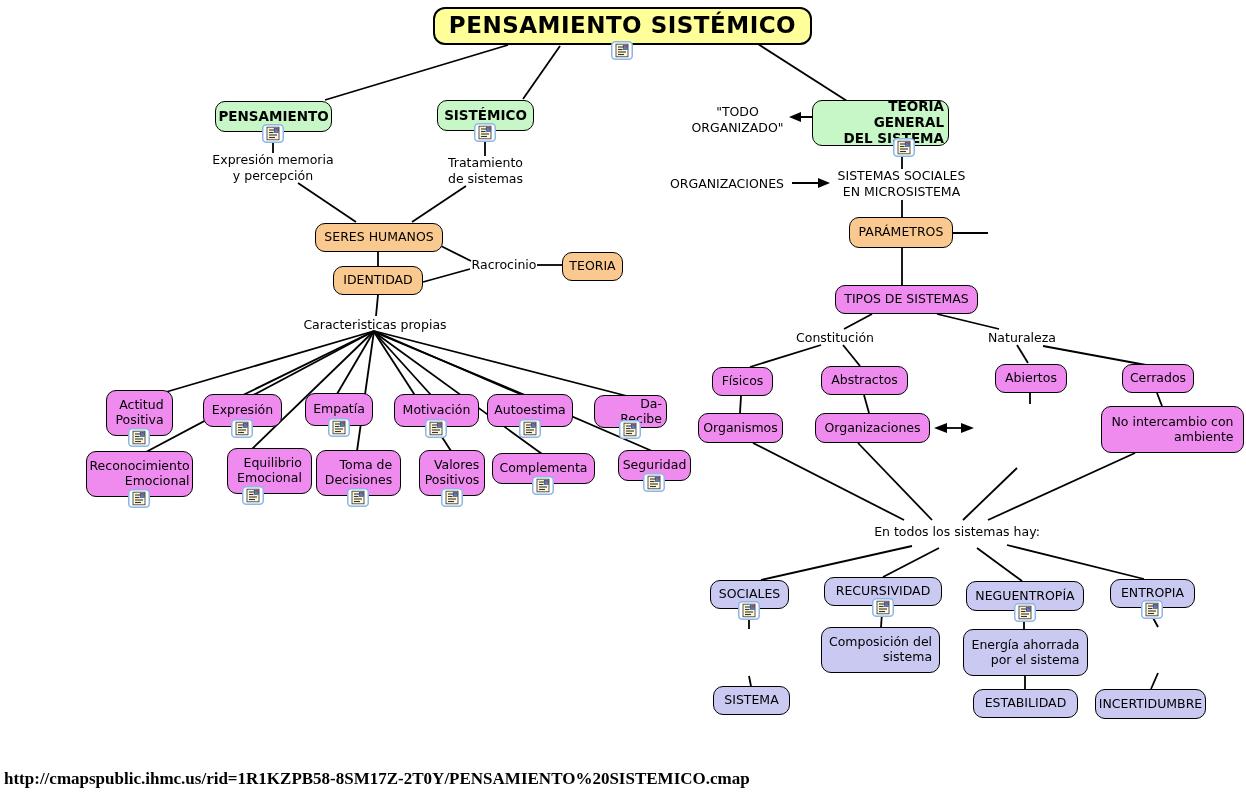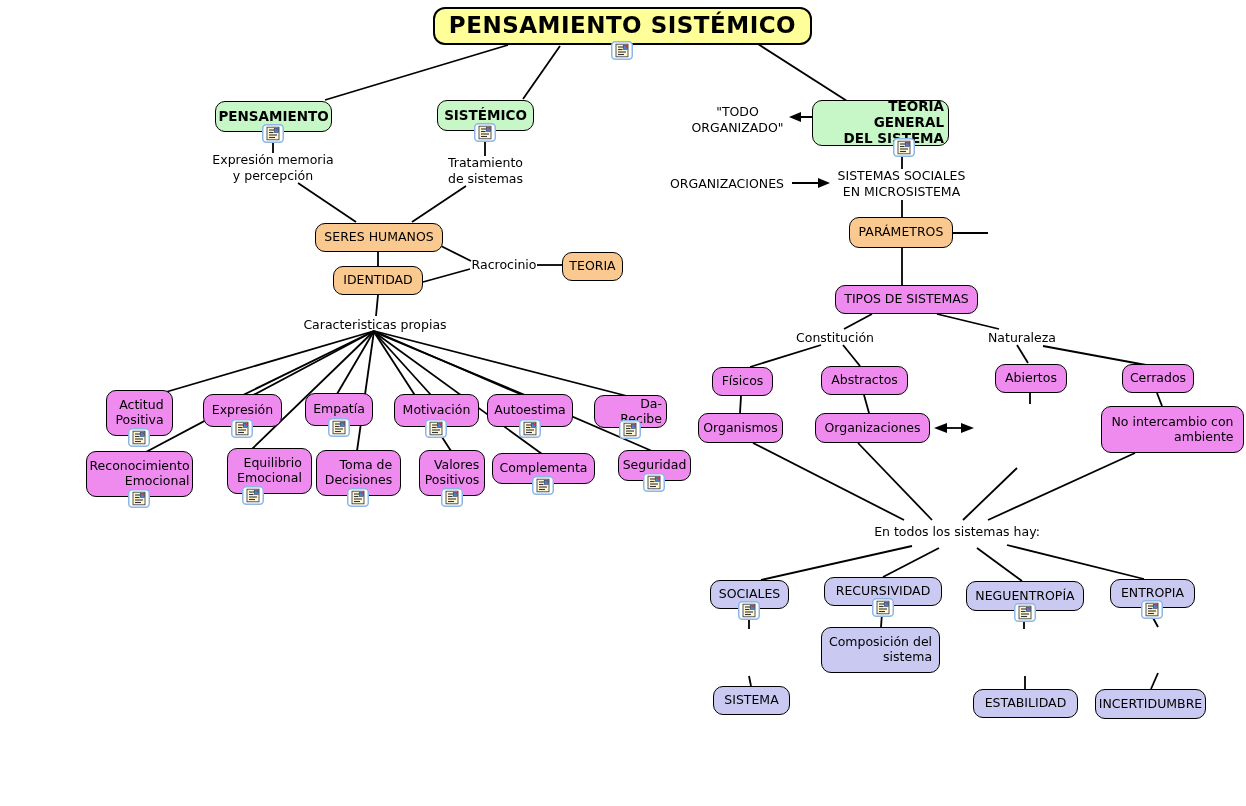--- a/index.html
+++ b/index.html
@@ -140,20 +140,22 @@
   <div class="node pink" style="left:815px;top:413px;width:115px;height:30px">Organizaciones</div>
   <div class="node pink" style="left:1101px;top:406px;width:143px;height:47px">No intercambio con
 ambiente</div>
 
   <div class="node blue" style="left:710px;top:580px;width:79px;height:29px">SOCIALES</div>
   <div class="node blue" style="left:824px;top:577px;width:118px;height:29px">RECURSIVIDAD</div>
   <div class="node blue" style="left:966px;top:581px;width:118px;height:30px">NEGUENTROPÍA</div>
   <div class="node blue" style="left:1110px;top:579px;width:85px;height:29px">ENTROPIA</div>
   <div class="node blue" style="left:821px;top:627px;width:119px;height:46px">Composición del
 sistema</div>
+  <div class="node blue" style="left:963px;top:629px;width:125px;height:47px">Energía ahorrada
+por el sistema</div>
   <div class="node blue" style="left:713px;top:686px;width:77px;height:29px">SISTEMA</div>
   <div class="node blue" style="left:973px;top:689px;width:105px;height:29px">ESTABILIDAD</div>
   <div class="node blue" style="left:1095px;top:689px;width:111px;height:30px">INCERTIDUMBRE</div>
 
   <div class="label" style="left:210px;top:152px;width:126px">Expresión memoria
 y percepción</div>
   <div class="label" style="left:438px;top:155px;width:95px">Tratamiento
 de sistemas</div>
   <div class="label" style="left:471px;top:257px;width:66px">Racrocinio</div>
   <div class="label" style="left:300px;top:317px;width:150px">Caracteristicas propias</div>
@@ -360,14 +362,15 @@
         <rect x="0.75" y="0.75" width="20.5" height="17.5" rx="3.5" fill="#ffffff" stroke="#8CB6E8" stroke-width="1.5"></rect>
         <rect x="5" y="3.2" width="12" height="12.6" fill="#fdf6d8" stroke="#444444" stroke-width="0.9"></rect>
         <line x1="7" y1="6" x2="15" y2="6" stroke="#333333" stroke-width="1.1"></line>
         <line x1="7" y1="8.5" x2="11.5" y2="8.5" stroke="#333333" stroke-width="1.1"></line>
         <line x1="7" y1="11" x2="15" y2="11" stroke="#333333" stroke-width="1.1"></line>
         <line x1="7" y1="13.5" x2="13" y2="13.5" stroke="#333333" stroke-width="1.1"></line>
         <rect x="12.2" y="4.2" width="4.3" height="4.3" fill="#4a7fd4" stroke="#223344" stroke-width="0.5"></rect>
         <circle cx="15.3" cy="5.3" r="1" fill="#dd3333"></circle>
       </svg></div>
 
+  <div class="footer" style="left:4px;top:769px">http://cmapspublic.ihmc.us/rid=1R1KZPB58-8SM17Z-2T0Y/PENSAMIENTO%20SISTEMICO.cmap</div>
 
 </div>
 
 </body></html>

